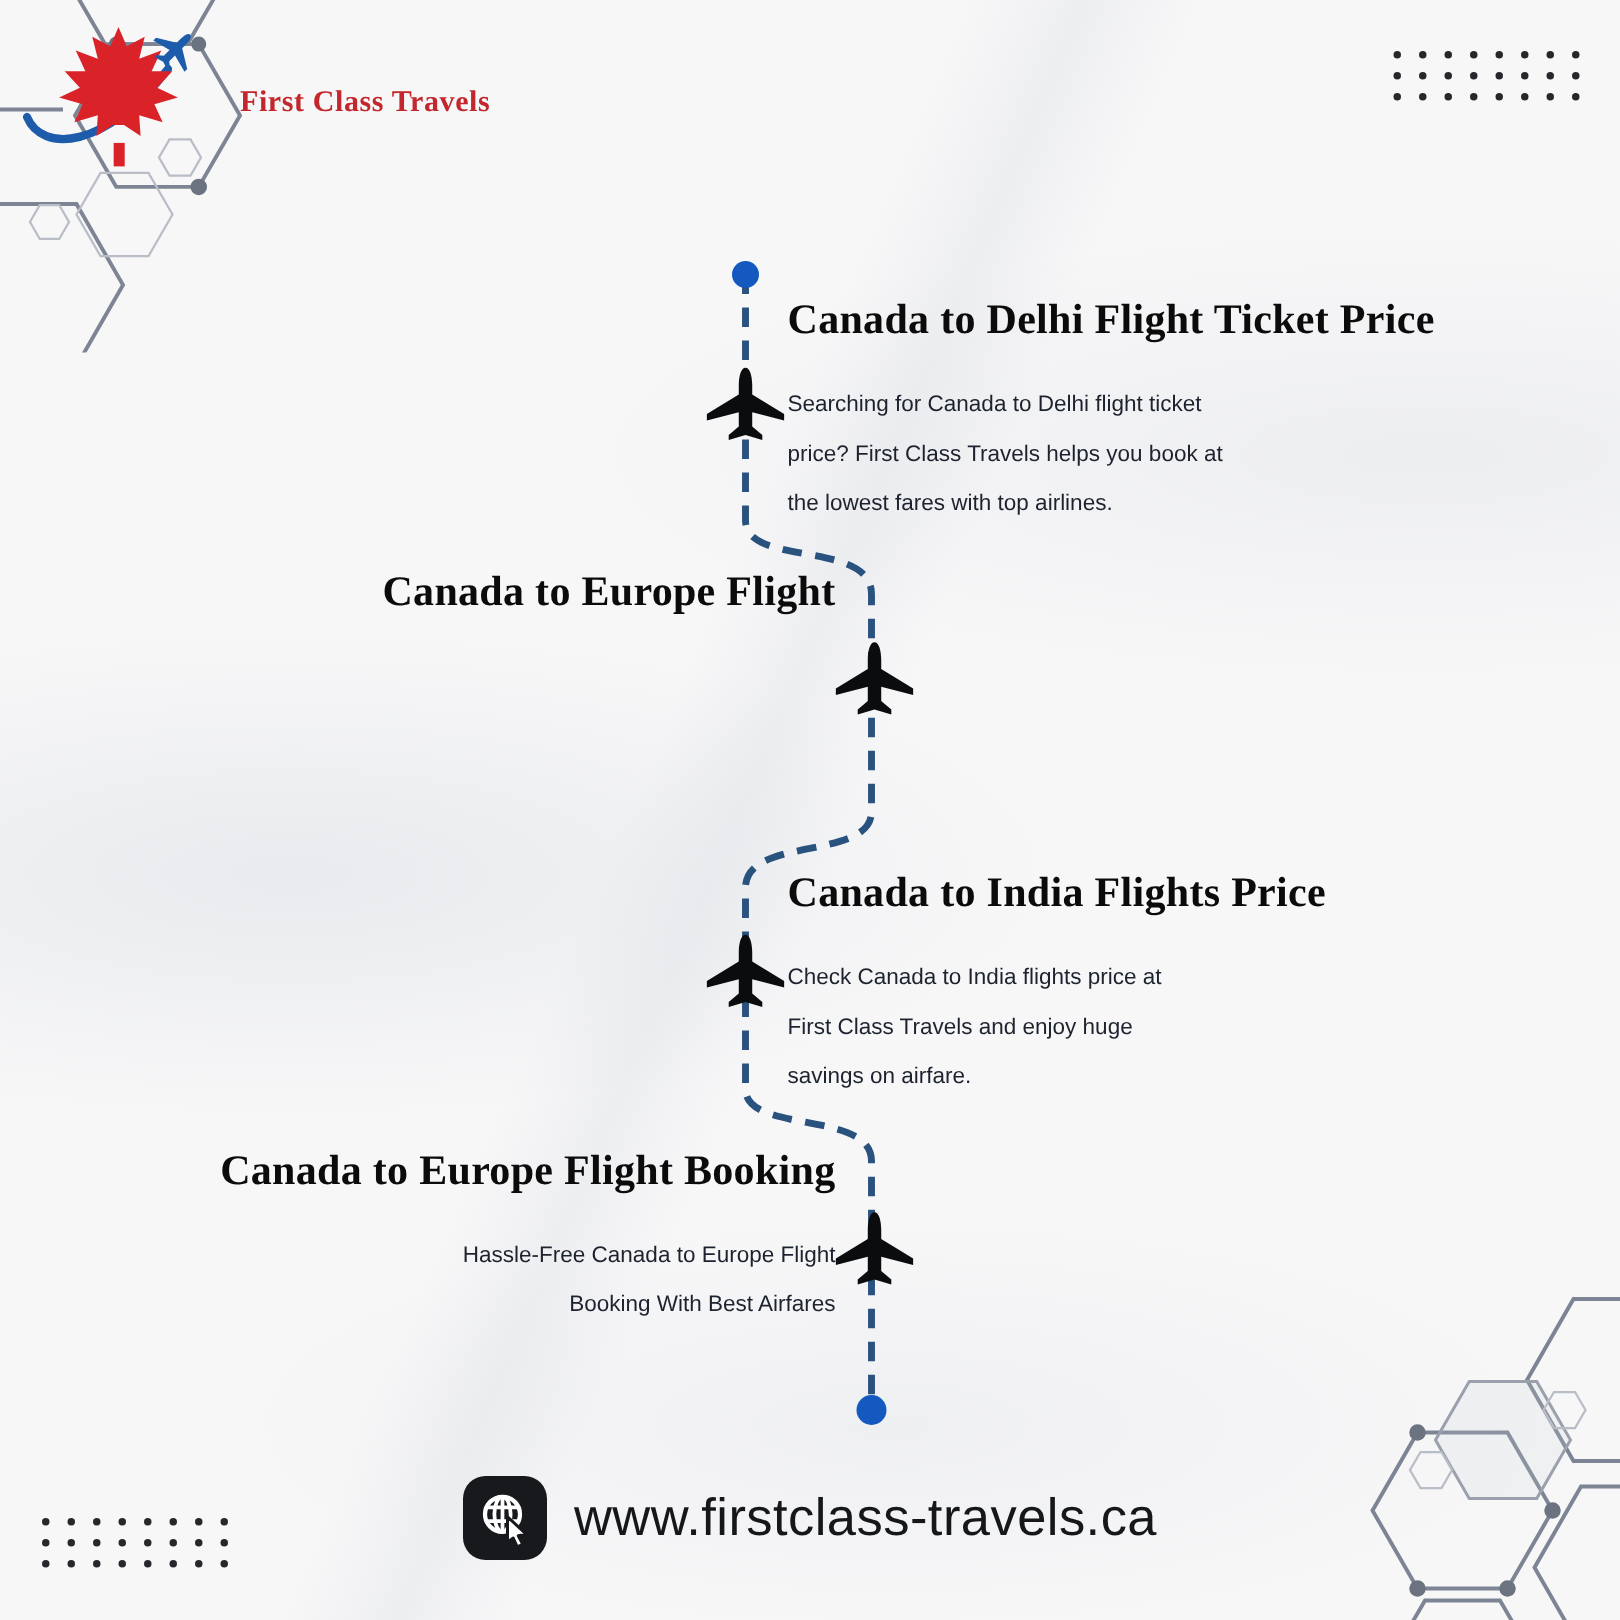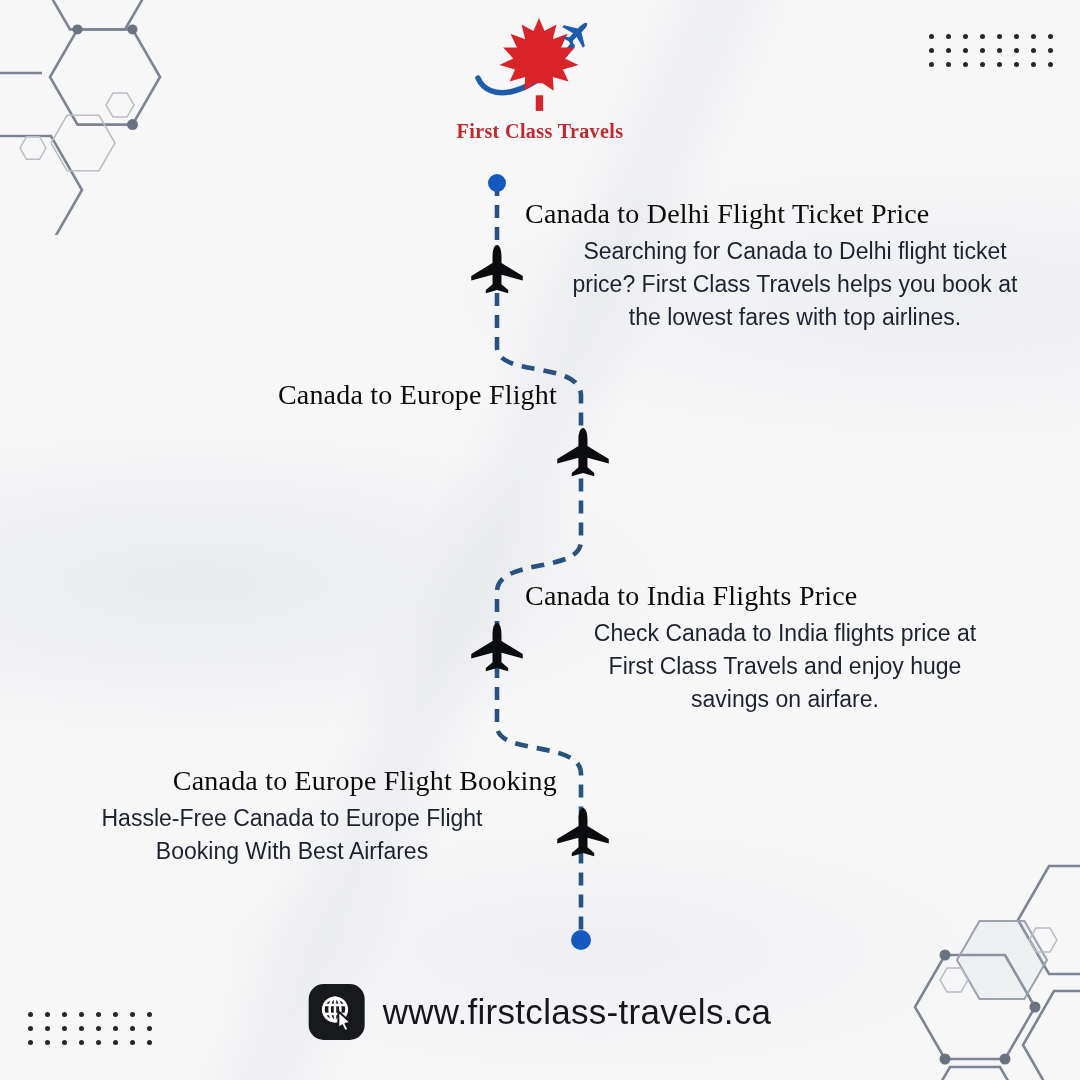--- a/index.html
+++ b/index.html
@@ -18,34 +18,34 @@
 
   
   .hex-tl{ position:absolute; left:0; top:0; }
   .hex-br{ position:absolute; left:850px; top:860px; }
   .dot-grid{ position:absolute; display:grid; gap:9px 12px; }
   .dot-grid.tr{ left:929px; top:34px; }
   .dot-grid.bl{ left:28px; top:1012px; }
   .dot{ width:5px; height:5px; border-radius:50%; display:block; }
 
   
-  .logo-wrap{ position:absolute; left:0; right:0; top:16px; display:flex; flex-direction:column; align-items:center; }
+  .logo-wrap{ position:absolute; left:0; right:0; top:16px; display:flex; align-items:center; }
   .brand-name{ margin-top:4px; font-family:"Liberation Serif", serif; font-weight:700; font-size:20px; letter-spacing:.4px; color:#c3272d; }
 
   
   .timeline-svg{ position:absolute; left:0; top:0; }
 
   
   .tl-section{ position:absolute; }
   .tl-section .sec-title{
-    font-family:"Liberation Serif", serif; font-weight:400; font-size:28px;
+    font-family:"Liberation Serif", serif; font-weight:700; font-size:28px;
     color:#0b0b0c; white-space:nowrap; line-height:36px; letter-spacing:.2px;
   }
   .tl-section .sec-body{
-    margin-top:3px; font-size:23px; line-height:33px; color:#1d232e; white-space:pre-line;text-align:center;
+    margin-top:21px; font-size:15px; line-height:33px; color:#1d232e; white-space:pre-line;
   }
   .sec-right{ text-align:left; }
   .sec-left{ text-align:right; }
   .s1{ left:525px; top:196px; width:540px; }
   .s2{ right:523px; top:377px; width:520px; }
   .s3{ left:525px; top:578px; width:520px; }
   .s4{ right:523px; top:763px; width:530px; }
 
   
   .footer-bar{ position:absolute; left:50%; top:984px; transform:translateX(-50%); display:flex; align-items:center; gap:18px; }

